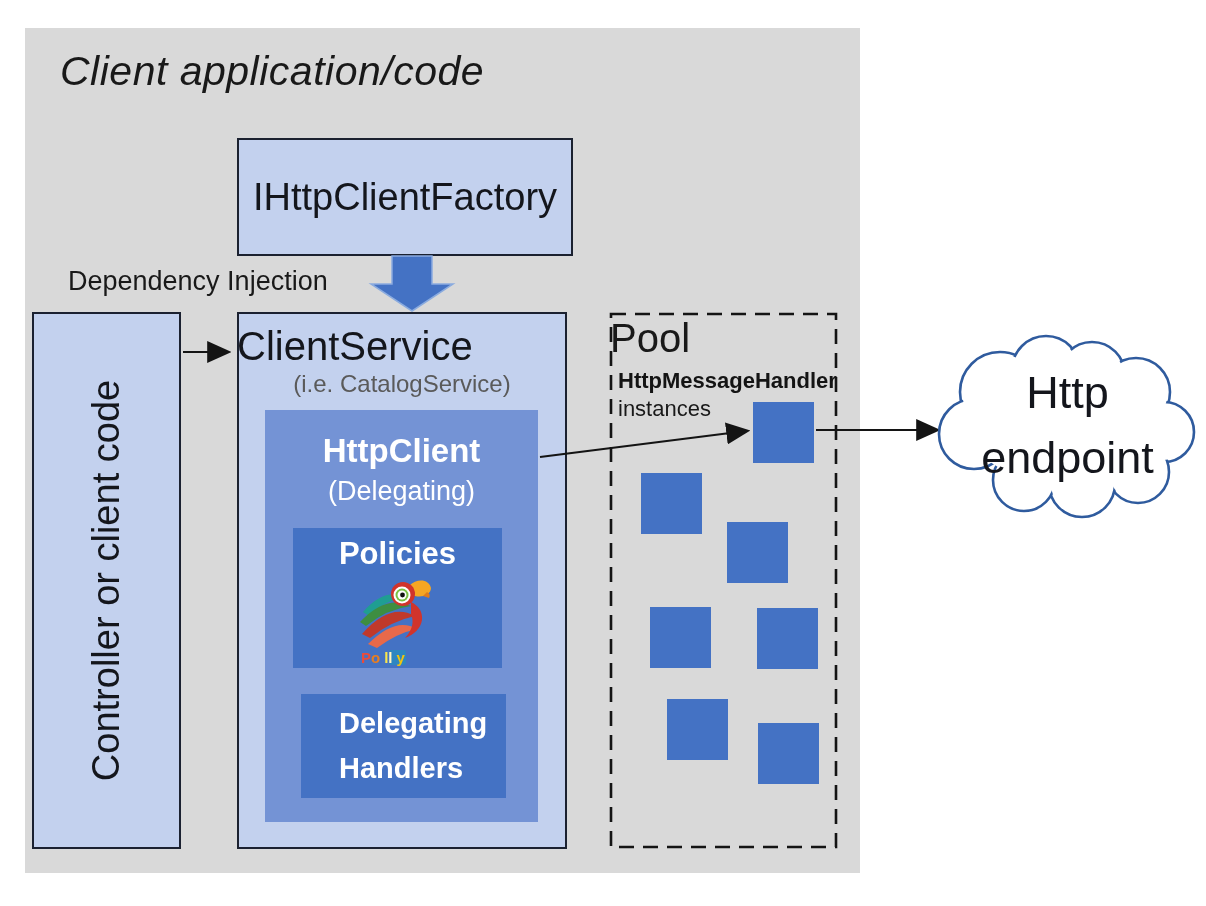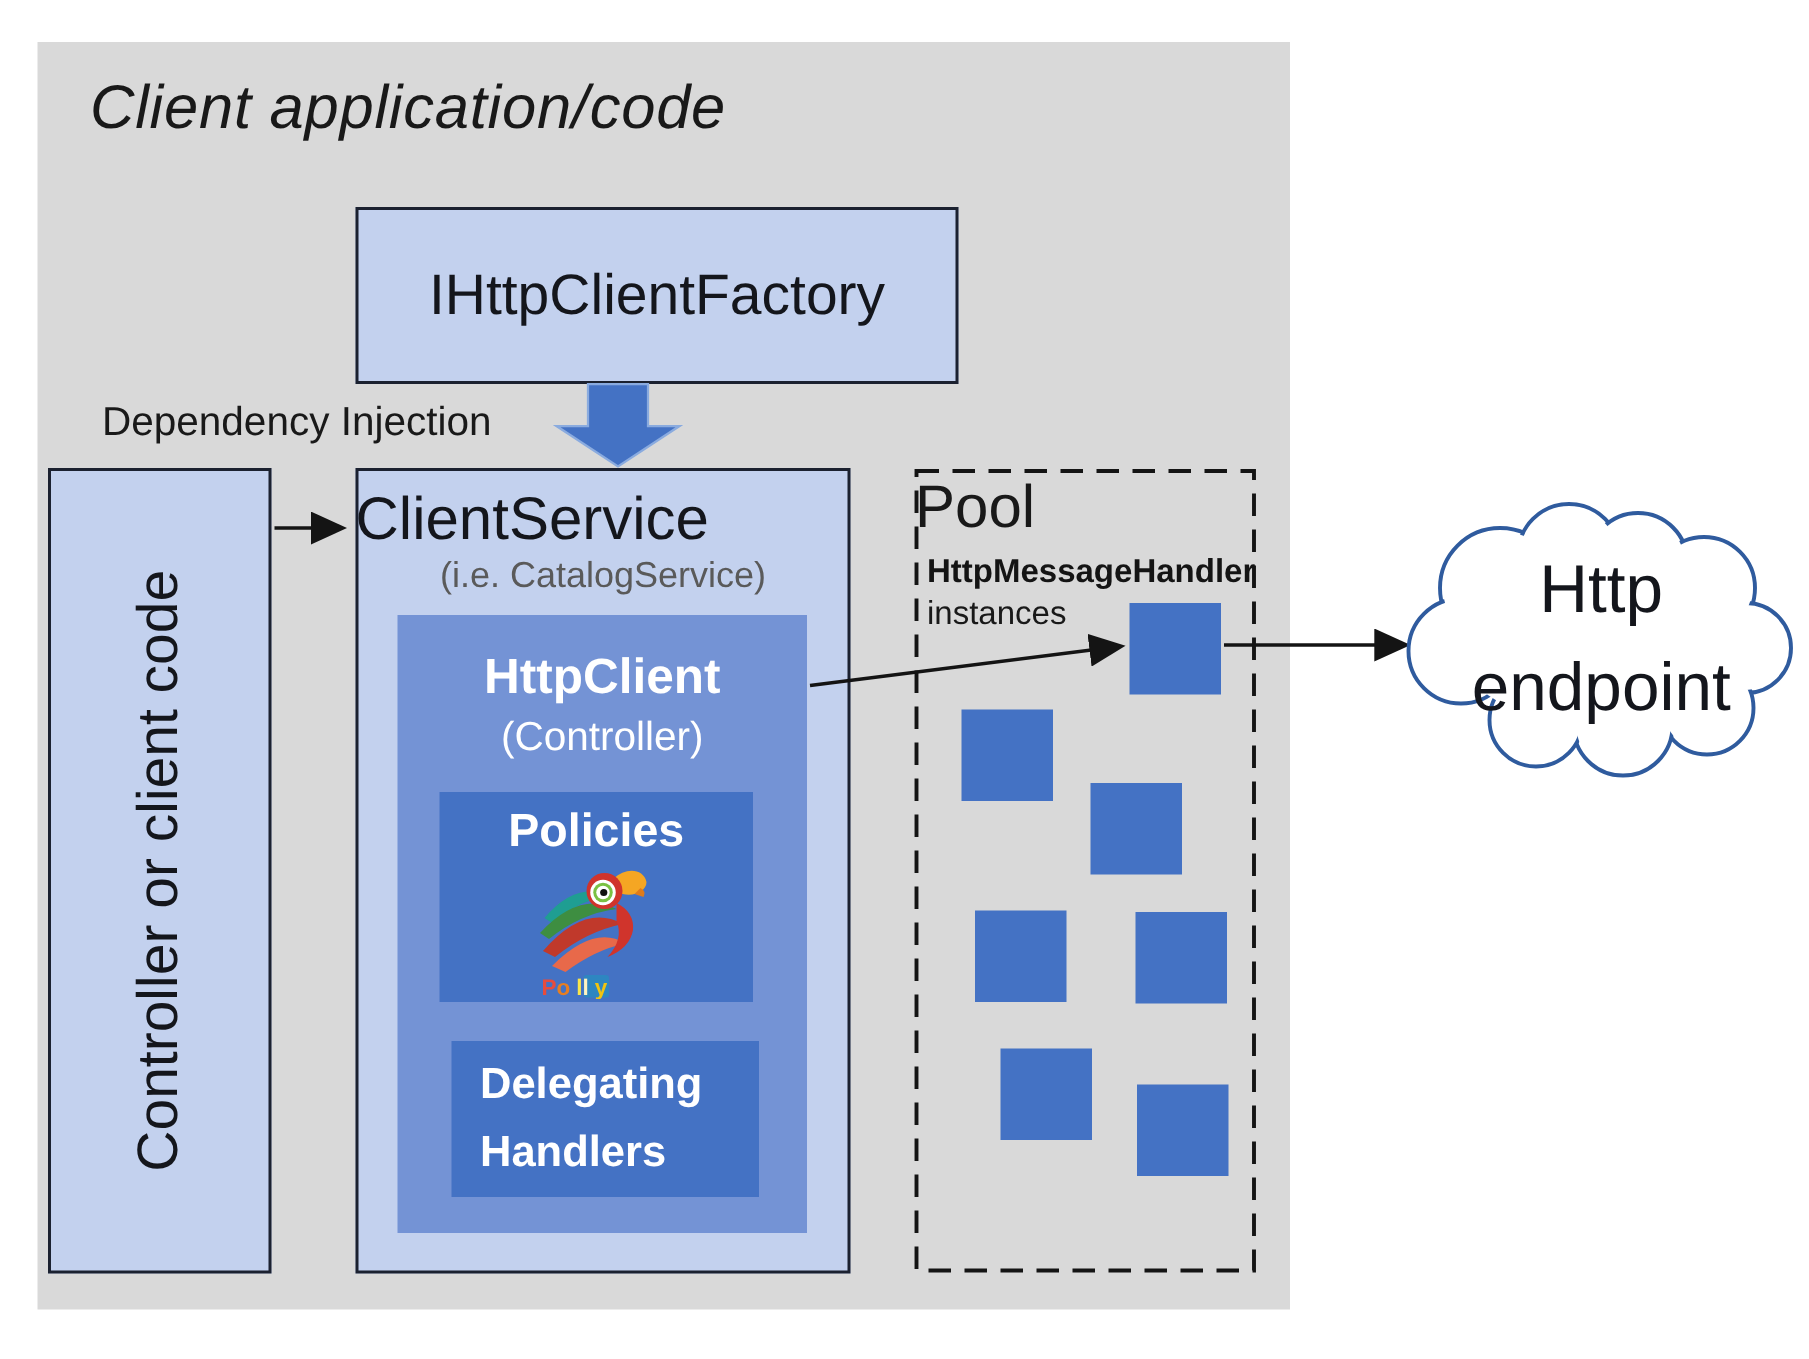--- a/index.html
+++ b/index.html
@@ -4,41 +4,41 @@
 <style>
   html,body{margin:0;padding:0;background:#ffffff;}
   .canvas{
     position:relative;width:1206px;height:906px;background:#ffffff;overflow:hidden;
     font-family:"Liberation Sans", sans-serif;color:#1c1c1c;
   }
   .abs{position:absolute;box-sizing:border-box;}
   .stage{left:25px;top:28px;width:835px;height:845px;background:#d9d9d9;}
   .app-title{left:60px;top:48px;font-size:41px;letter-spacing:0.5px;color:#191919;font-style:italic;}
   .box{background:#c3d1ee;border:2px solid #1b2130;}
-  .factory{left:237px;top:138px;width:402px;height:118px;display:flex;align-items:center;justify-content:center;}
+  .factory{left:237px;top:138px;width:336px;height:118px;display:flex;align-items:center;justify-content:center;}
   .factory-label{font-size:38px;color:#14161c;}
   .di-label{left:68px;top:266px;width:300px;font-size:27px;color:#191919;}
   .controller{left:32px;top:312px;width:149px;height:537px;}
   .controller-label{
     left:-162px;top:506px;width:537px;height:149px;
     transform:rotate(-90deg);
     display:flex;align-items:center;justify-content:center;
     font-size:38px;color:#14161c;white-space:nowrap;
   }
   .clientservice{left:237px;top:312px;width:330px;height:537px;}
   .cs-title{left:237px;top:324px;width:330px;font-size:40px;color:#14161c;}
   .cs-subtitle{left:237px;top:370px;width:330px;text-align:center;font-size:24px;color:#5a5a5a;}
   .httpclient{left:265px;top:410px;width:273px;height:412px;background:#7493d5;}
   .hc-title{left:265px;top:432px;width:273px;text-align:center;font-size:33px;font-weight:bold;color:#ffffff;}
   .hc-subtitle{left:265px;top:476px;width:273px;text-align:center;font-size:27px;color:#ffffff;}
   .policies{left:293px;top:528px;width:209px;height:140px;background:#4472c4;}
   .policies-title{left:293px;top:536px;width:209px;text-align:center;font-size:31px;font-weight:bold;color:#ffffff;}
   .polly{left:353px;top:576px;width:90px;height:90px;}
   .delegating{left:301px;top:694px;width:205px;height:104px;background:#4472c4;
-    display:flex;align-items:center;padding-left:19px;
+    display:flex;align-items:center;padding-left:38px;
     font-size:29px;font-weight:bold;color:#ffffff;white-space:pre-line;line-height:1.55;}
   .pool-title{left:610px;top:316px;width:227px;text-align:left;font-size:40px;color:#191919;}
   .pool-sub-bold{left:618px;top:368px;width:219px;font-size:22px;font-weight:bold;color:#141414;}
   .pool-sub{left:618px;top:396px;width:190px;font-size:22px;color:#191919;}
   .sq{position:absolute;width:61px;height:61px;background:#4472c4;}
   .overlay{position:absolute;left:0;top:0;width:1206px;height:906px;pointer-events:none;}
   .cloud-label{left:965px;top:360px;width:205px;text-align:center;font-size:45px;color:#14161c;
     white-space:pre-line;line-height:1.45;}
 </style>
 </head>
@@ -57,21 +57,21 @@
 
   <div class="abs box controller"></div>
   <div class="abs controller-label">Controller or client code</div>
 
   <div class="abs box clientservice"></div>
   <div class="abs cs-title">ClientService</div>
   <div class="abs cs-subtitle">(i.e. CatalogService)</div>
 
   <div class="abs httpclient"></div>
   <div class="abs hc-title">HttpClient</div>
-  <div class="abs hc-subtitle">(Controller)</div>
+  <div class="abs hc-subtitle">(Delegating)</div>
 
   <div class="abs policies"></div>
   <div class="abs policies-title">Policies</div>
   <svg class="abs polly" viewBox="0 0 90 90">
 
     <path d="M10,36 Q32,10 56,22 Q34,22 16,40 Z" fill="#1f9e92"></path>
     <path d="M7,46 Q33,18 58,30 Q34,33 13,50 Z" fill="#3e8e41"></path>
     <path d="M9,58 Q37,26 62,40 Q38,45 17,62 Z" fill="#c0392b"></path>
     <path d="M15,68 Q43,40 64,53 Q44,57 24,72 Z" fill="#e8694a"></path>
 

